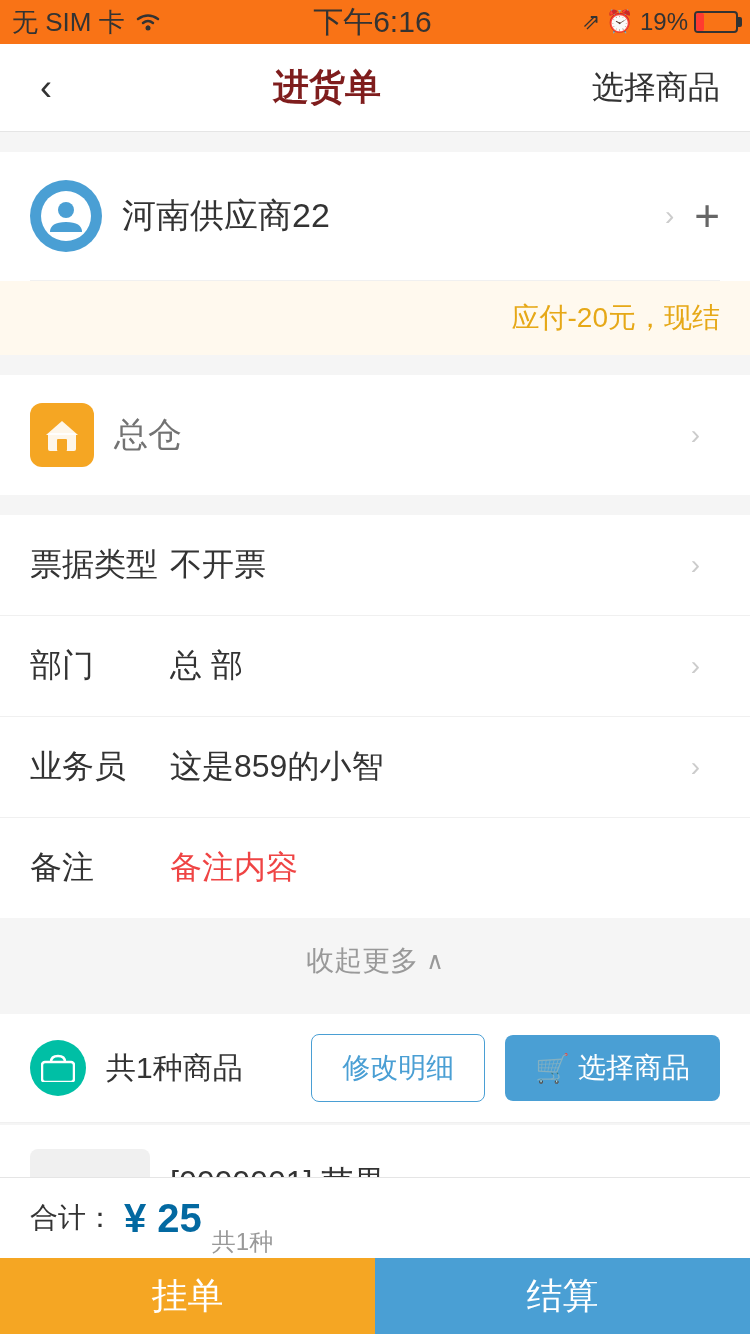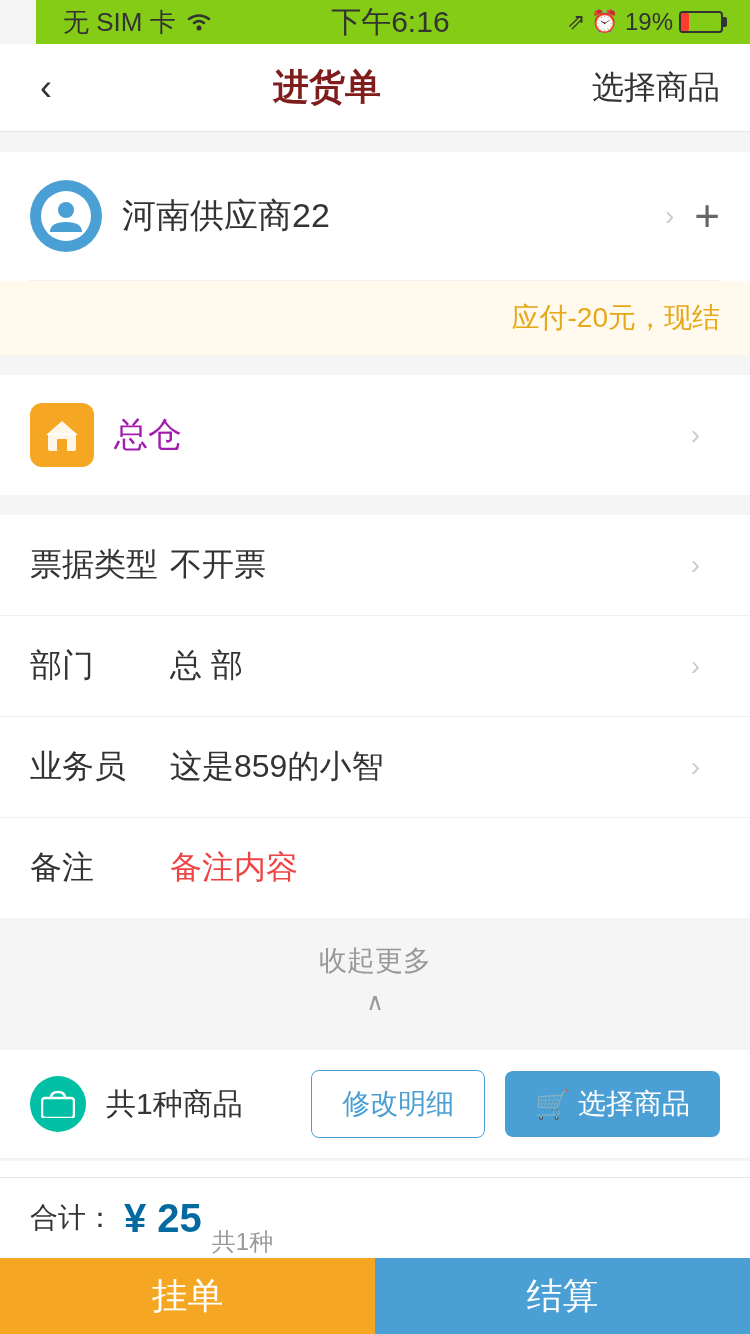--- a/index.html
+++ b/index.html
@@ -8,29 +8,28 @@
       font-family: -apple-system, 'PingFang SC', 'Helvetica Neue', sans-serif;
       background: #f5f5f5;
       width: 750px;
       min-height: 1334px;
       font-size: 32px;
       color: #333;
     }
 
     
     .status-bar {
-      background: #84cc16;
+      background: #f97316;
       height: 44px;
       display: flex;
       align-items: center;
       justify-content: space-between;
-      padding: 0 27px;
+      padding: 0 12px;
       font-size: 26px;
       color: #333;
-      margin-left: 36px;
     }
     .status-left { display: flex; align-items: center; gap: 8px; }
     .status-center { font-size: 30px; font-weight: 500; }
     .status-right { display: flex; align-items: center; gap: 6px; font-size: 24px; }
     .battery {
       width: 44px; height: 22px; border: 2px solid #333; border-radius: 4px; position: relative;
       display: flex; align-items: center;
     }
     .battery::after {
       content: ''; position: absolute; right: -6px; top: 50%; transform: translateY(-50%);
@@ -141,21 +140,21 @@
     .warehouse-icon {
       width: 64px; height: 64px; border-radius: 12px;
       background: #f5a623;
       display: flex; align-items: center; justify-content: center;
       margin-right: 20px; flex-shrink: 0;
       font-size: 32px; color: #fff;
     }
     .warehouse-name {
       flex: 1;
       font-size: 34px;
-      color: #a21caf;
+      color: #737373;
     }
 
     
     .form-row {
       display: flex;
       align-items: center;
       padding: 28px 30px;
       background: #fff;
       border-bottom: 1px solid #f0f0f0;
       cursor: pointer;
@@ -177,21 +176,20 @@
 
     
     .collapse-row {
       display: flex;
       align-items: center;
       justify-content: center;
       padding: 24px 30px;
       background: #f5f5f5;
       cursor: pointer;
       gap: 8px;
-      flex-direction: column;
     }
     .collapse-text {
       font-size: 28px;
       color: #999;
     }
     .collapse-icon {
       font-size: 24px;
       color: #999;
     }
 

